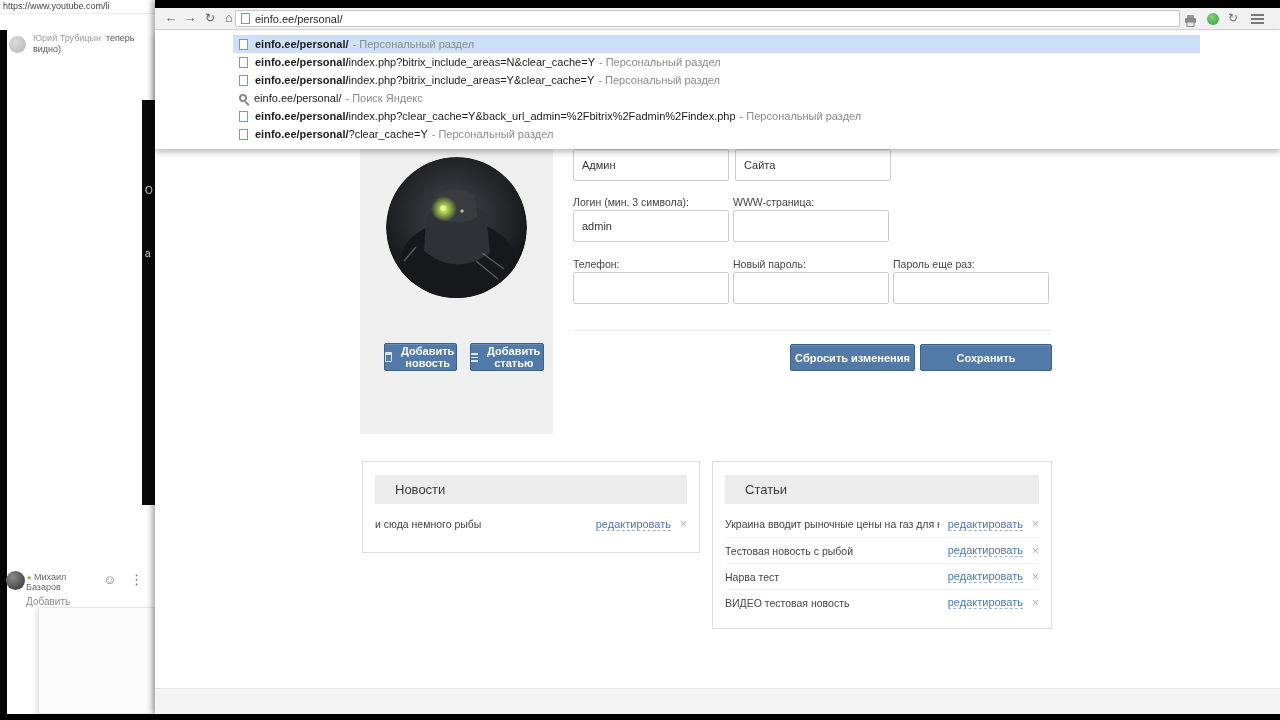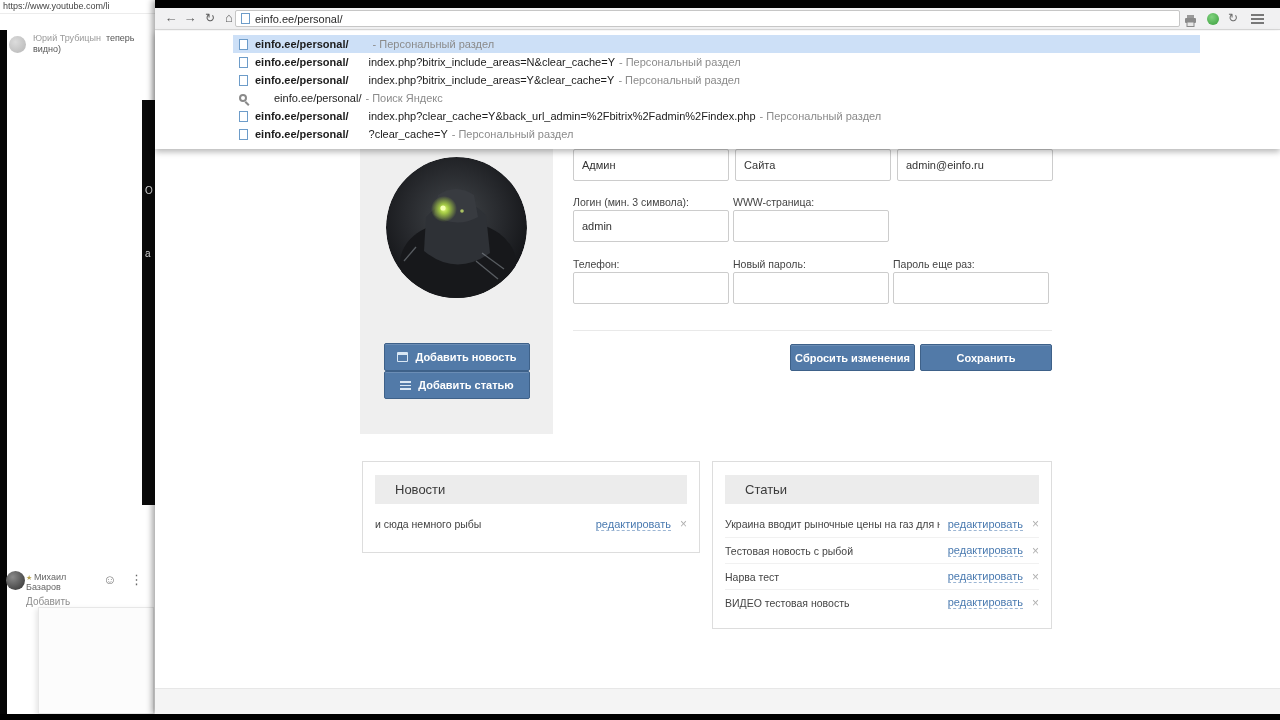--- a/index.html
+++ b/index.html
@@ -57,27 +57,27 @@
                box-shadow:0 3px 6px rgba(0,0,0,.28);z-index:9;}
   .sg-row{height:18px;margin:0 80px 0 78px;display:flex;align-items:center;padding-left:6px;
           font-size:11px;white-space:nowrap;overflow:hidden;cursor:default;}
   .sg-row.selected{background:#cde0f7;}
   .sg-icon{flex:0 0 auto;margin-right:7px;}
   .k-page{width:9px;height:11px;border:1px solid #6d9cc9;background:#fff;}
   .k-search{position:relative;width:8px;height:8px;border:2px solid #8a8a8a;border-radius:50%;}
   .k-search::after{content:"";position:absolute;left:5px;top:5px;width:5px;height:2px;background:#8a8a8a;
                    transform:rotate(45deg);transform-origin:0 0;}
   .sg-bold{font-weight:bold;color:#1c1c1c;}
-  .sg-rest{color:#1c1c1c;padding-left:20px;}
+  .sg-rest{color:#1c1c1c;}
   .sg-desc{color:#8b8b8b;margin-left:4px;}
 
   
   .avatar-panel{position:absolute;left:205px;top:146px;width:193px;height:288px;background:#efefef;}
   .avatar-wrap{position:absolute;left:26px;top:11px;width:141px;height:141px;border-radius:50%;overflow:hidden;}
-  .profile-actions{position:absolute;left:24px;top:197px;width:146px;display:flex;flex-direction:column;}
+  .profile-actions{position:absolute;left:24px;top:197px;width:146px;display:flex;flex-direction:row;gap:13px;}
   .btn-blue{height:28px;background:#527aa8;border:1px solid #3e6189;border-radius:2px;color:#fff;
             font-size:11px;font-weight:bold;display:flex;align-items:center;justify-content:center;gap:7px;
             box-shadow:inset 0 1px 0 rgba(255,255,255,.15);cursor:pointer;font-family:inherit;}
   .k-calendar{width:11px;height:10px;border:1px solid #d9e7f4;border-top:3px solid #d9e7f4;border-radius:1px;}
   .k-list{width:11px;height:9px;background:repeating-linear-gradient(to bottom,#d9e7f4 0 1.6px,transparent 1.6px 3.6px);}
 
   .form-row{position:absolute;left:418px;display:flex;gap:4px;}
   .fr1{top:149px;gap:6px;} .fr2{top:196px;} .fr3{top:258px;}
   .ffield{width:156px;}
   .flabel{font-size:10.5px;color:#444;height:14px;line-height:13px;white-space:nowrap;}
@@ -274,23 +274,20 @@
     <div class="form-row fr1">
 
         <div class="ffield">
           <input class="finput" value="Админ" style="">
         </div>
 
         <div class="ffield">
           <input class="finput" value="Сайта" style="">
         </div>
 
-        <div class="ffield">
-          <input class="finput" value="admin@einfo.ru" style="">
-        </div>
       </div>
     <div class="form-row fr2">
 
         <div class="ffield">
           <div class="flabel">Логин (мин. 3 символа):</div>
           <input class="finput" value="admin" style="">
         </div>
 
 
         <div class="ffield">

